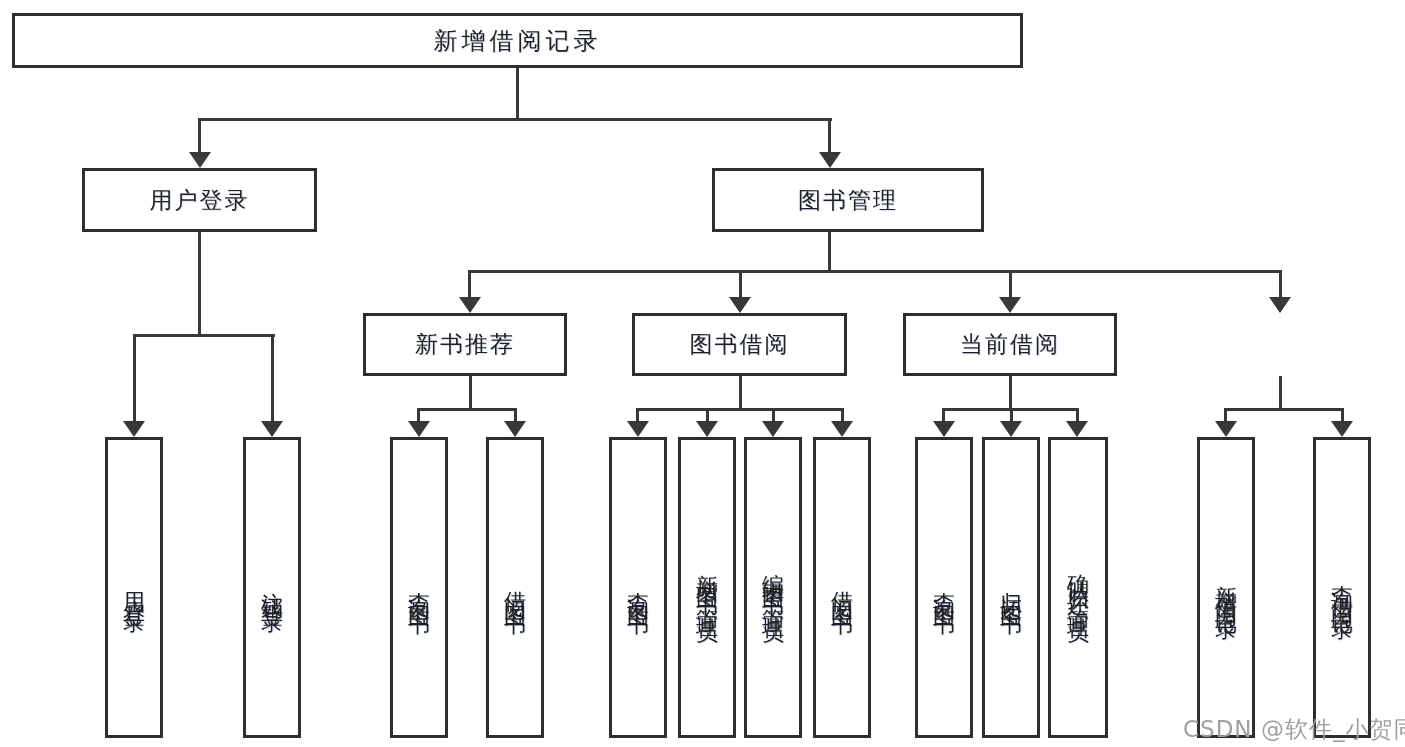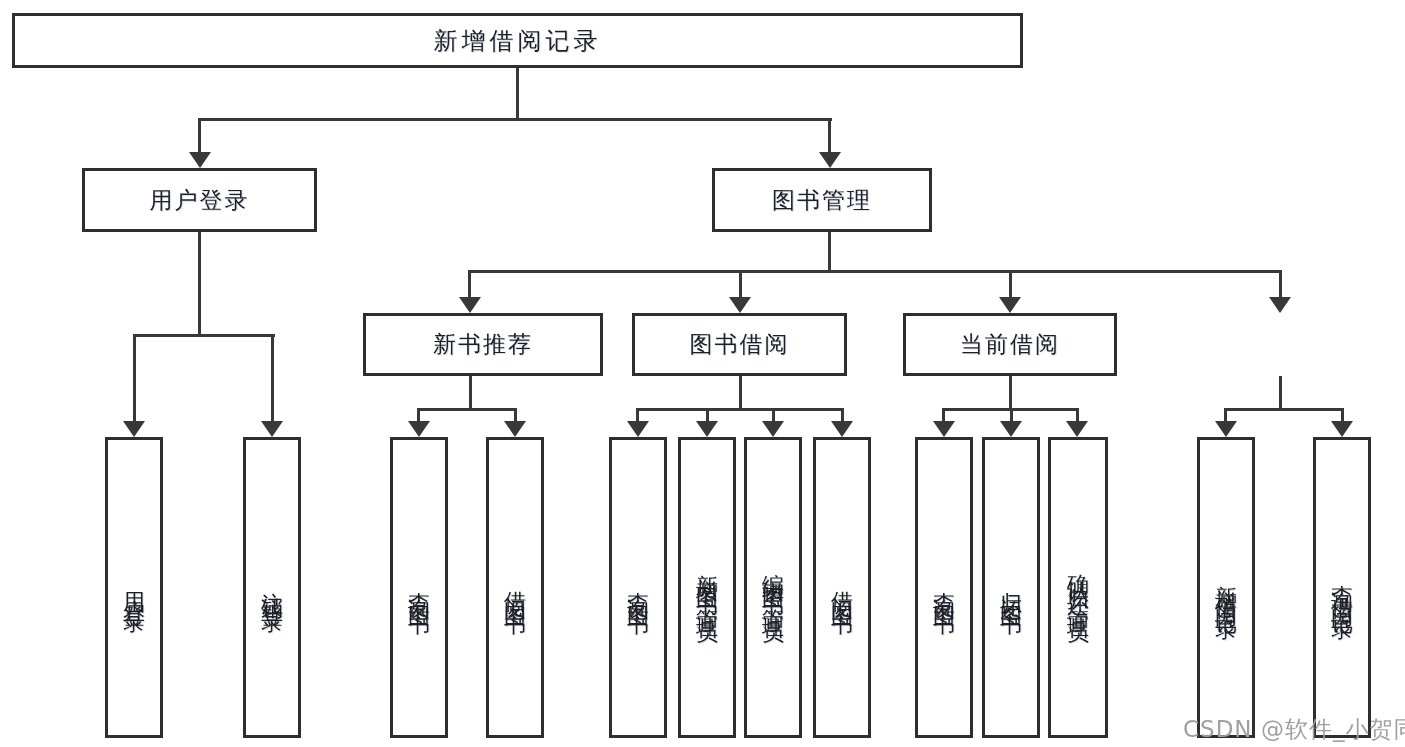--- a/index.html
+++ b/index.html
@@ -71,21 +71,21 @@
   <div class="v" style="left:516px;top:68px;height:50px;"></div>
   <div class="h" style="left:198px;top:118px;width:634px;"></div>
   <div class="v" style="left:198px;top:118px;height:36px;"></div>
   <div class="ar" style="left:189px;top:152px;"></div>
   <div class="v" style="left:828px;top:118px;height:36px;"></div>
   <div class="ar" style="left:819px;top:152px;"></div>
 
   <div class="box hdr" style="left:82px;top:168px;width:235px;height:64px;">
     <span class="lbl">用户登录</span>
   </div>
-  <div class="box hdr" style="left:712px;top:168px;width:220px;height:64px;">
+  <div class="box hdr" style="left:712px;top:168px;width:272px;height:64px;">
     <span class="lbl">图书管理</span>
   </div>
 
   <div class="v" style="left:198px;top:232px;height:104px;"></div>
   <div class="h" style="left:133px;top:334px;width:142px;"></div>
   <div class="v" style="left:133px;top:334px;height:89px;"></div>
   <div class="ar" style="left:123px;top:421px;"></div>
   <div class="v" style="left:271px;top:334px;height:89px;"></div>
   <div class="ar" style="left:261px;top:421px;"></div>
 
@@ -93,21 +93,21 @@
   <div class="h" style="left:468px;top:270px;width:814px;"></div>
   <div class="v" style="left:468px;top:270px;height:29px;"></div>
   <div class="ar" style="left:459px;top:297px;"></div>
   <div class="v" style="left:739px;top:270px;height:29px;"></div>
   <div class="ar" style="left:729px;top:297px;"></div>
   <div class="v" style="left:1009px;top:270px;height:29px;"></div>
   <div class="ar" style="left:999px;top:297px;"></div>
   <div class="v" style="left:1279px;top:270px;height:29px;"></div>
   <div class="ar" style="left:1269px;top:297px;"></div>
 
-  <div class="box hdr" style="left:363px;top:313px;width:240px;height:63px;">
+  <div class="box hdr" style="left:363px;top:313px;width:204px;height:63px;">
     <span class="lbl">新书推荐</span>
   </div>
   <div class="box hdr" style="left:632px;top:313px;width:215px;height:63px;">
     <span class="lbl">图书借阅</span>
   </div>
   <div class="box hdr" style="left:903px;top:313px;width:214px;height:63px;">
     <span class="lbl">当前借阅</span>
   </div>
 
   <div class="v" style="left:469px;top:376px;height:34px;"></div>

